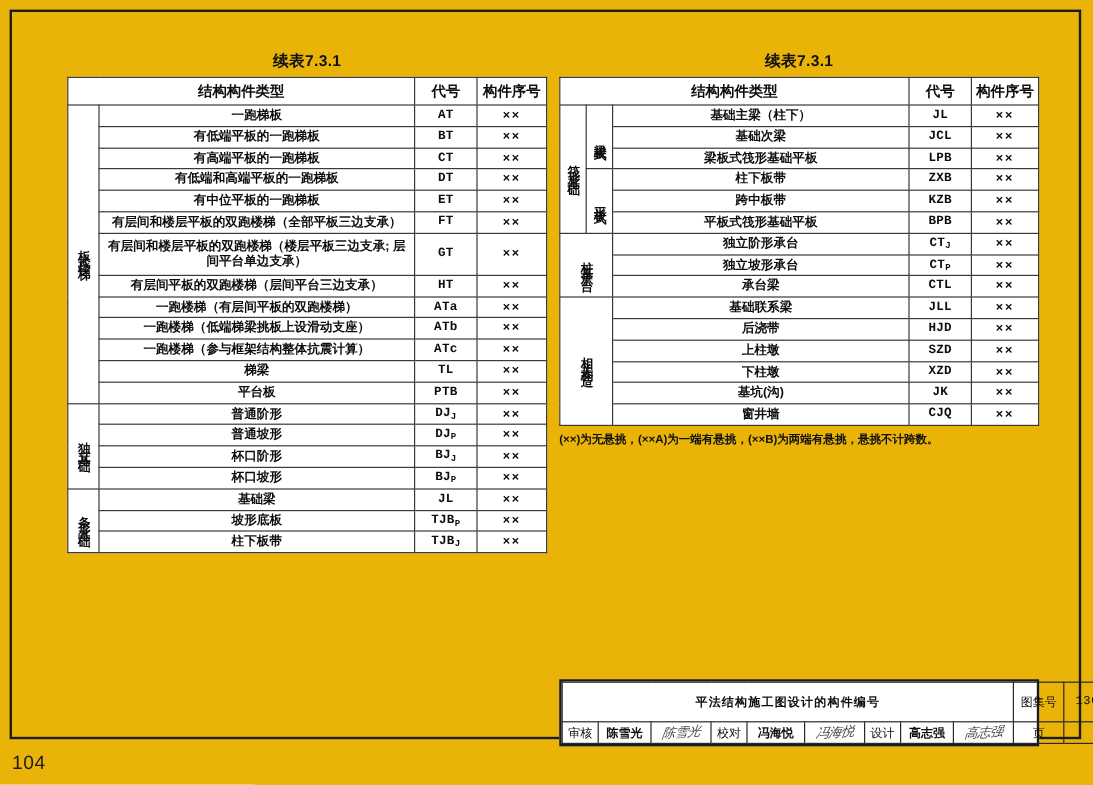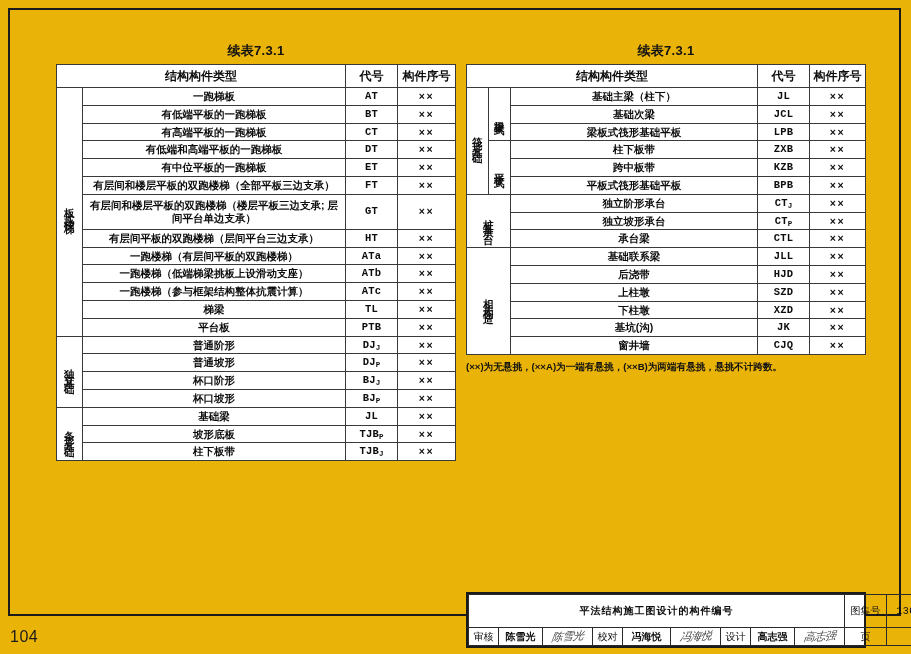--- a/index.html
+++ b/index.html
@@ -121,21 +121,21 @@
     text-align: left;
     font-weight: 600;
   }
   .tbl-note .note-line { display: block; }
   .tbl-note .note-line.indent { text-indent: 0; }
 
   
   #titleblock {
     position: absolute;
     left: 466px;
-    top: 592px;
+    top: 566px;
     width: 400px;
     border: 2px solid #1b1b1b;
     box-sizing: border-box;
     background: #fff;
   }
   #titleblock table {
     border-collapse: collapse;
     width: 100%;
     table-layout: fixed;
   }

